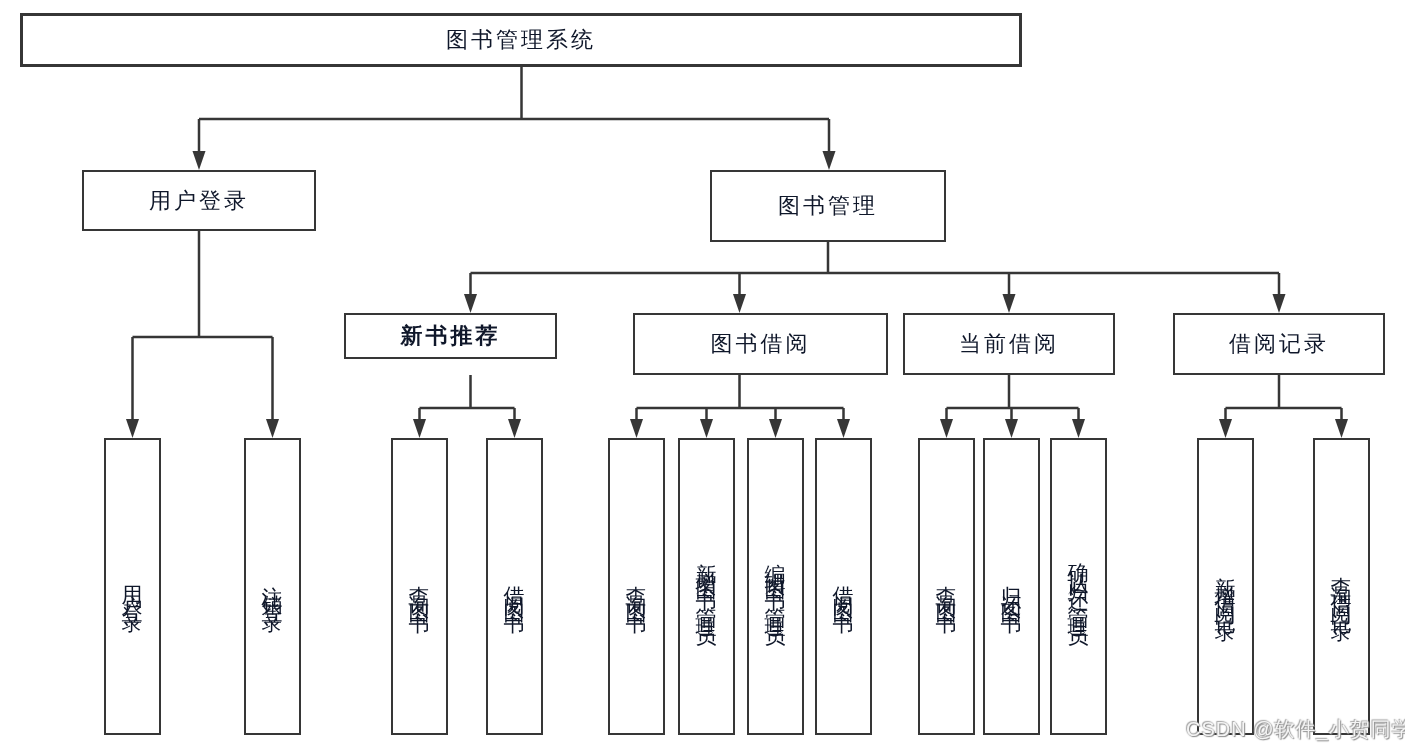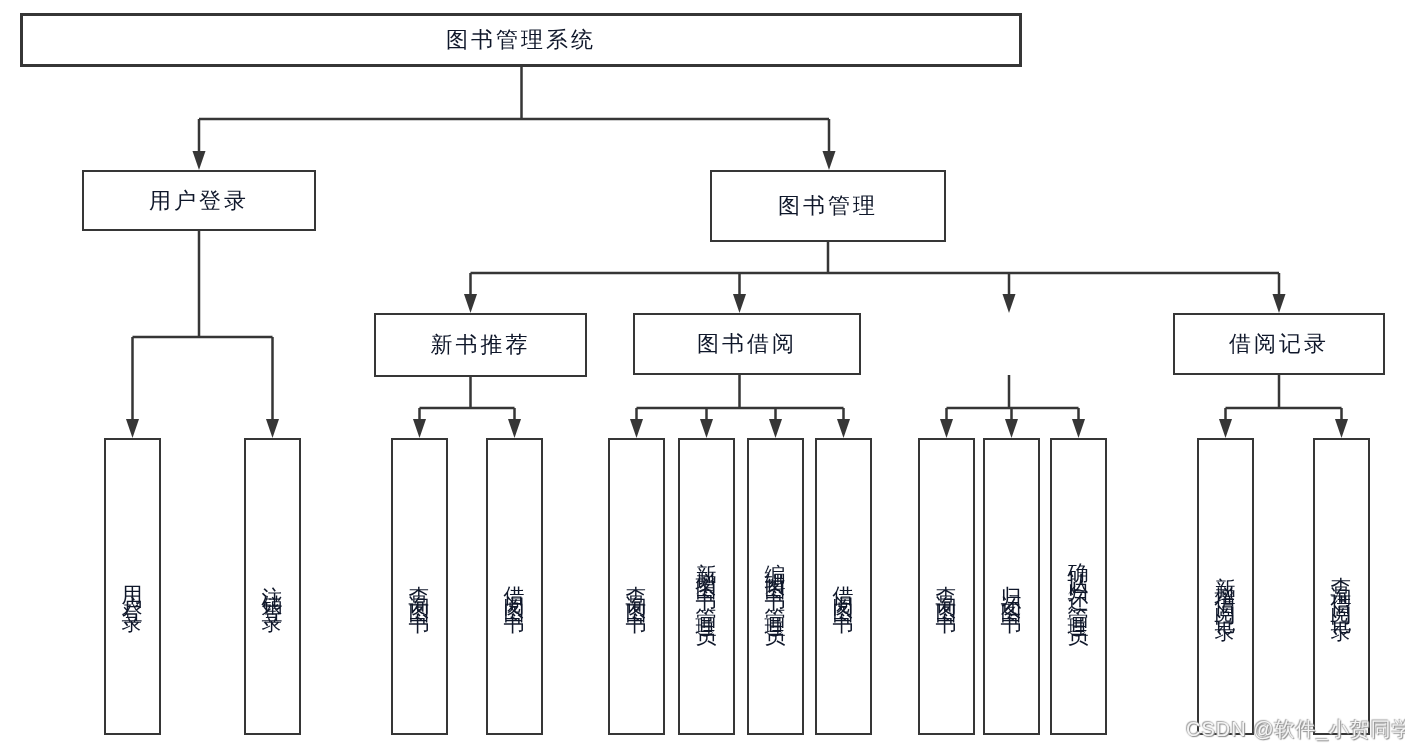--- a/index.html
+++ b/index.html
@@ -114,25 +114,28 @@
     <span>图书管理系统</span>
   </div>
 
   <div class="box hbox" style="left:82px; top:170px; width:234px; height:61px;">
     <span>用户登录</span>
   </div>
   <div class="box hbox" style="left:710px; top:170px; width:236px; height:72px;">
     <span>图书管理</span>
   </div>
 
-  <div class="box hbox" style="left:374px; top:313px; width:213px; height:64px;">
+  <div class="box hbox" style="left:344px; top:313px; width:213px; height:46px;font-weight:bold;">
     <span>新书推荐</span>
   </div>
-  <div class="box hbox" style="left:633px; top:313px; width:228px; height:62px;">
+  <div class="box hbox" style="left:633px; top:313px; width:255px; height:62px;">
     <span>图书借阅</span>
+  </div>
+  <div class="box hbox" style="left:903px; top:313px; width:212px; height:62px;">
+    <span>当前借阅</span>
   </div>
   <div class="box hbox" style="left:1173px; top:313px; width:212px; height:62px;">
     <span>借阅记录</span>
   </div>
 
   <div class="box vbox leaf" style="left:104px;">
     <span>用户登录</span>
   </div>
   <div class="box vbox leaf" style="left:244px;">
     <span>注销登录</span>

